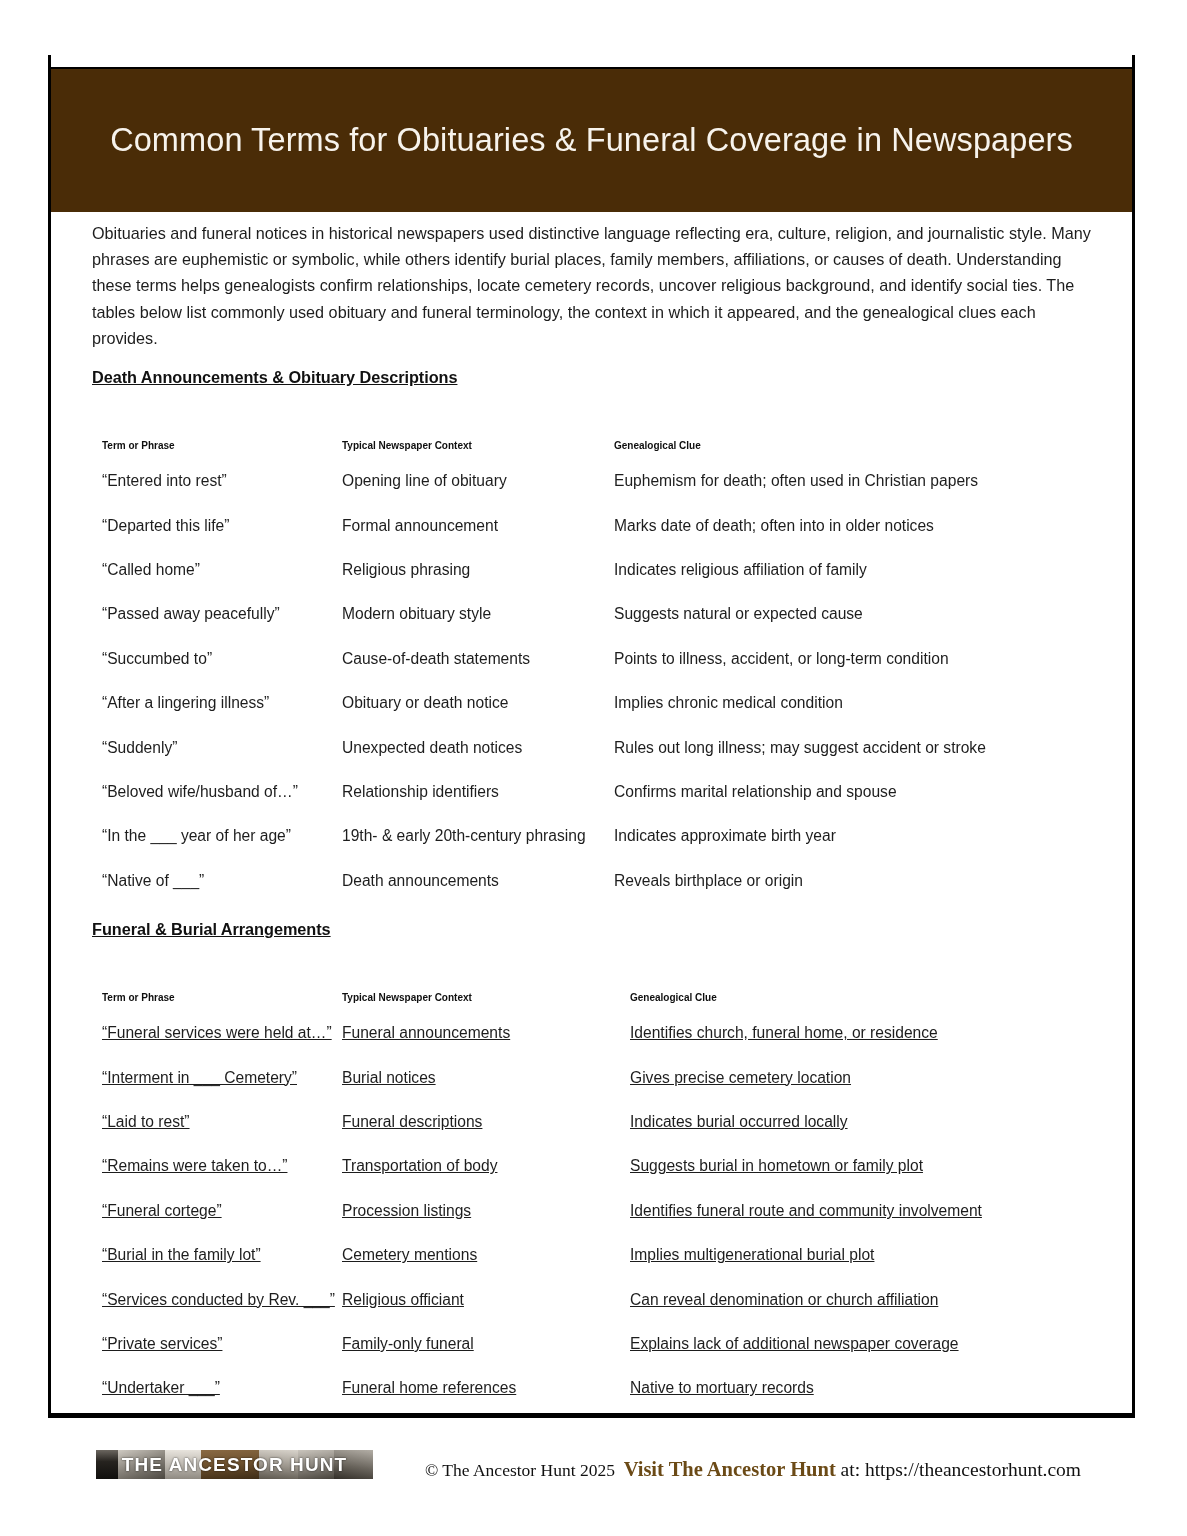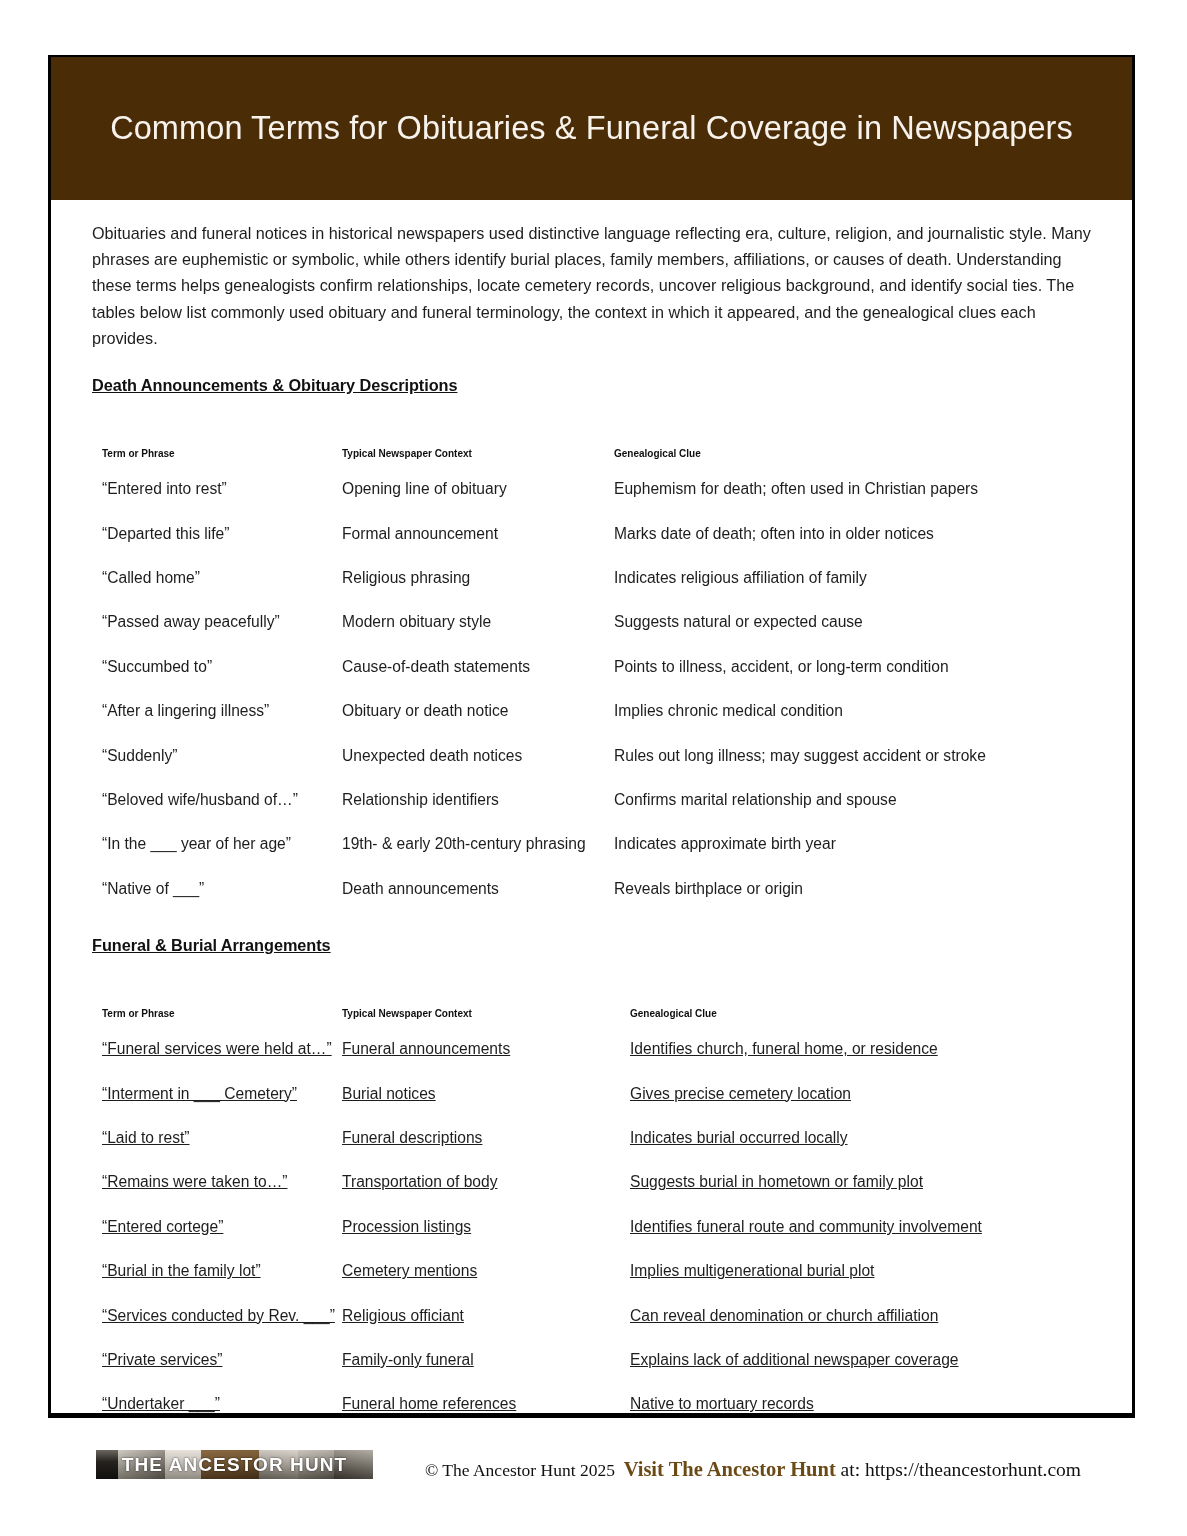--- a/index.html
+++ b/index.html
@@ -28,21 +28,21 @@
     border-bottom-width: 5px;
     box-sizing: border-box;
     background: #ffffff;
     overflow: hidden;
   }
 
   
   .banner {
     position: absolute;
     left: 0;
-    top: 0;
+    top: 12px;
     right: 0;
     height: 145px;
     background: #4a2c07;
     border-top: 2px solid #000000;
     box-sizing: border-box;
     display: flex;
     align-items: center;
     justify-content: center;
   }
   .banner-title {
@@ -73,21 +73,21 @@
     margin: 0 0 0 0;
     text-align: left;
     width: 1002px;
   }
 
   .section-heading {
     font-size: 16.3px;
     font-weight: bold;
     text-decoration: underline;
     color: #111111;
-    margin: 25px 0 0 0;
+    margin: 17px 0 0 0;
     letter-spacing: -0.05px;
   }
 
   
   table.terms {
     border-collapse: collapse;
     width: 1000px;
     margin: 0;
     table-layout: fixed;
   }
@@ -301,21 +301,21 @@
           <td class="d1">“Laid to rest”</td>
           <td class="d2">Funeral descriptions</td>
           <td class="d3">Indicates burial occurred locally</td>
         </tr>
         <tr>
           <td class="d1">“Remains were taken to…”</td>
           <td class="d2">Transportation of body</td>
           <td class="d3">Suggests burial in hometown or family plot</td>
         </tr>
         <tr>
-          <td class="d1">“Entered cortege”</td>
+          <td class="d1">“Funeral cortege”</td>
           <td class="d2">Procession listings</td>
           <td class="d3 clue-tall" style="width:340px">Identifies funeral route and community involvement</td>
         </tr>
         <tr>
           <td class="d1">“Burial in the family lot”</td>
           <td class="d2">Cemetery mentions</td>
           <td class="d3">Implies multigenerational burial plot</td>
         </tr>
         <tr>
           <td class="d1">“Services conducted by Rev. ___”</td>

